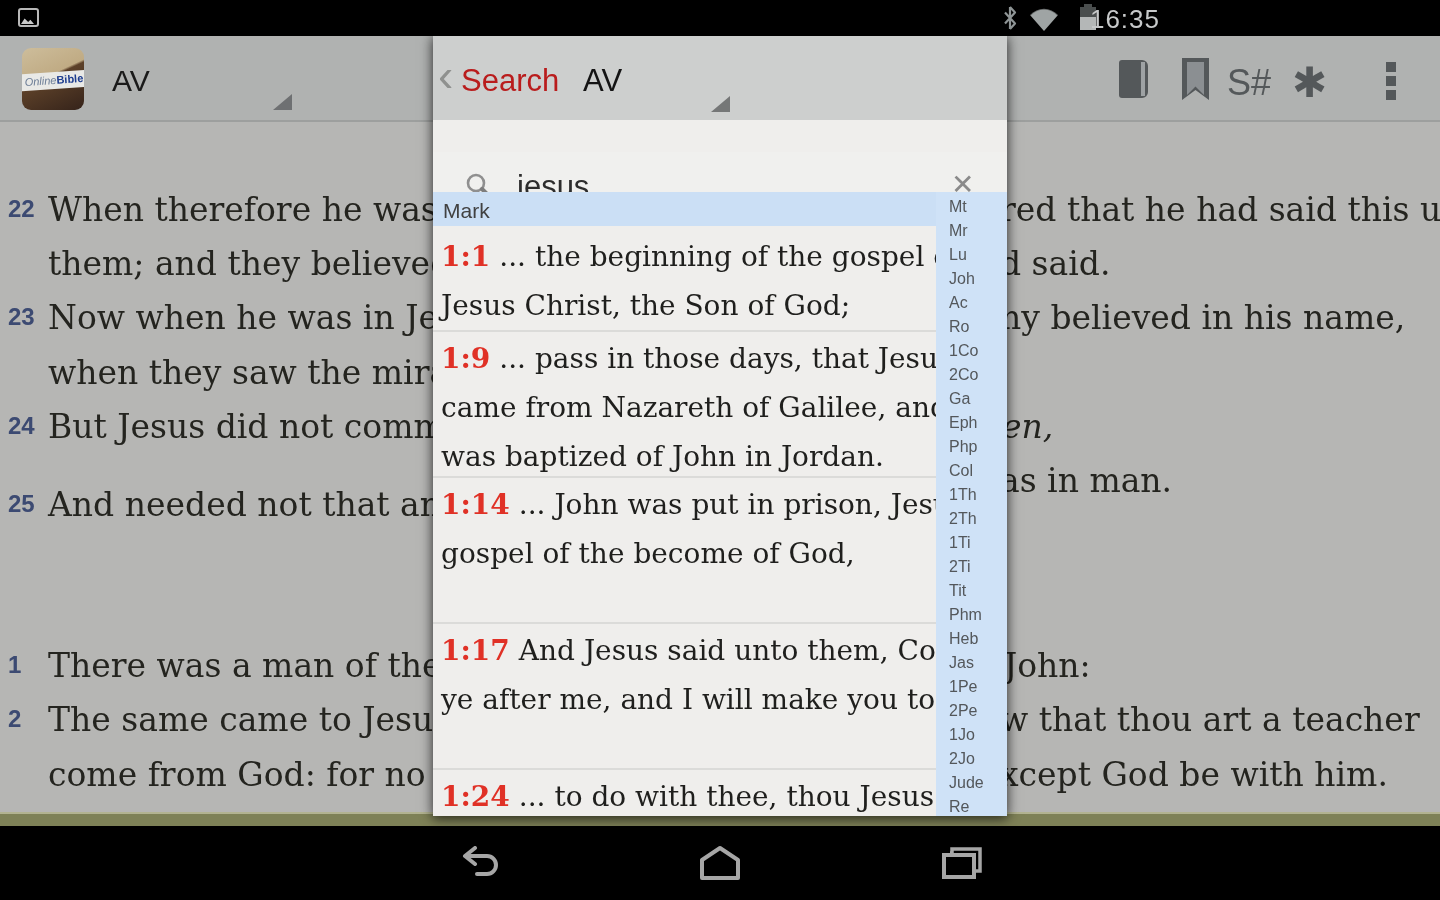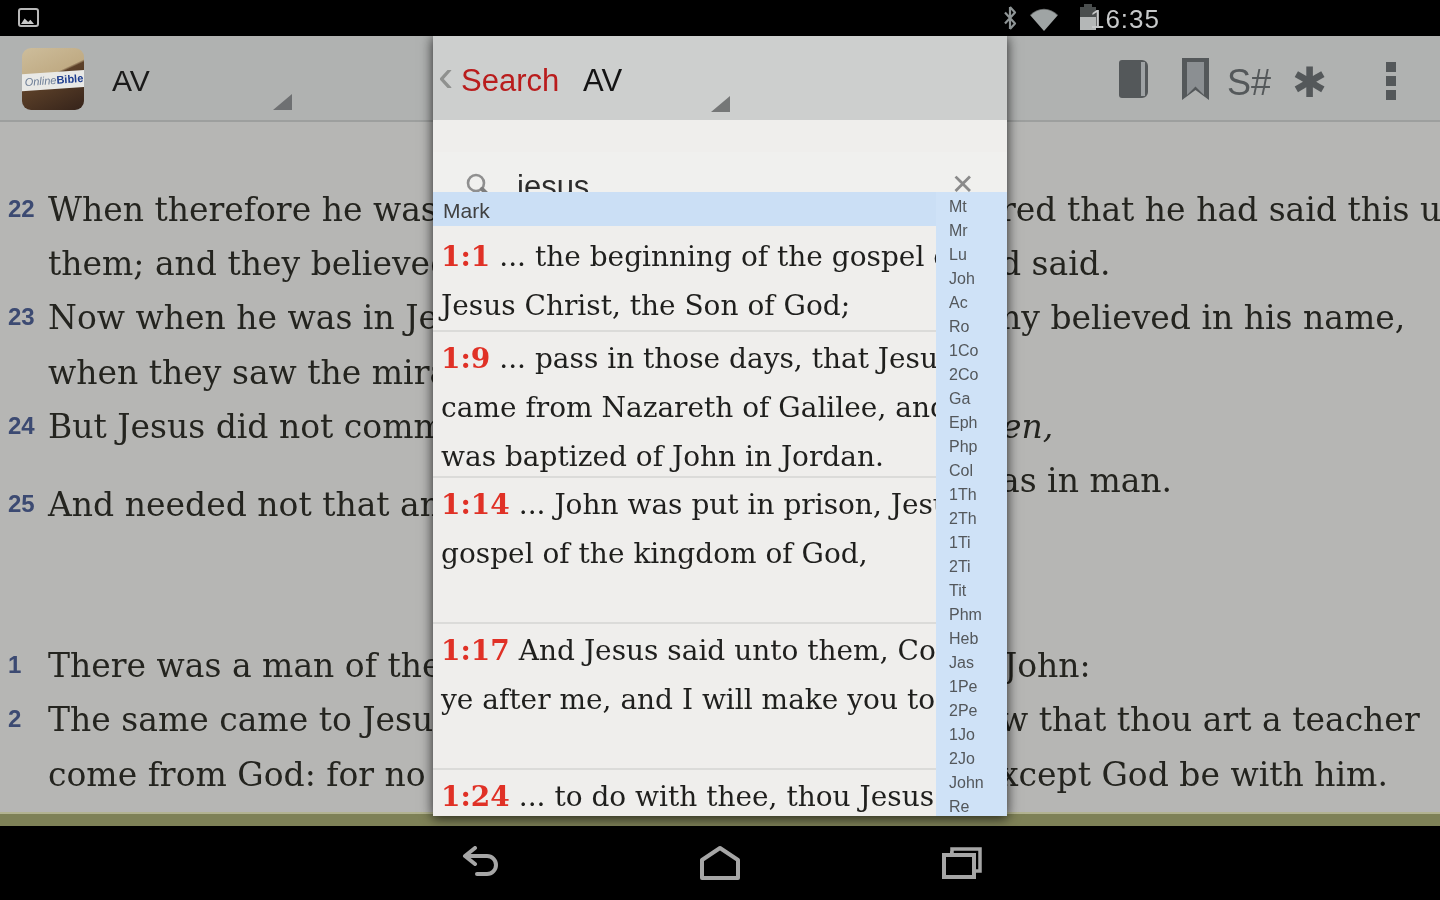--- a/index.html
+++ b/index.html
@@ -216,21 +216,21 @@
         <div class="rline"><span class="ref">1:1</span><span>... the beginning of the gospel of</span></div>
         <div class="rline">Jesus Christ, the Son of God;</div>
       </div>
       <div class="result r3">
         <div class="rline"><span class="ref">1:9</span><span>... pass in those days, that Jesus</span></div>
         <div class="rline">came from Nazareth of Galilee, and</div>
         <div class="rline">was baptized of John in Jordan.</div>
       </div>
       <div class="result r3">
         <div class="rline"><span class="ref">1:14</span><span>... John was put in prison, Jesus</span></div>
-        <div class="rline">gospel of the kingdom of God,</div>
+        <div class="rline">gospel of the become of God,</div>
       </div>
       <div class="result r3">
         <div class="rline"><span class="ref">1:17</span><span>And Jesus said unto them, Come</span></div>
         <div class="rline">ye after me, and I will make you to</div>
       </div>
       <div class="result r5">
         <div class="rline"><span class="ref">1:24</span><span>... to do with thee, thou Jesus of</span></div>
       </div>
     </div>
 
@@ -252,21 +252,21 @@
       <span class="book-item">1Ti</span>
       <span class="book-item">2Ti</span>
       <span class="book-item">Tit</span>
       <span class="book-item">Phm</span>
       <span class="book-item">Heb</span>
       <span class="book-item">Jas</span>
       <span class="book-item">1Pe</span>
       <span class="book-item">2Pe</span>
       <span class="book-item">1Jo</span>
       <span class="book-item">2Jo</span>
-      <span class="book-item">John</span>
+      <span class="book-item">Jude</span>
       <span class="book-item">Re</span>
     </div>
   </div>
 </div>
 
 <div class="abs" id="nav-bar">
   <div class="nav-btn" style="left:440px;">
     <svg width="46" height="34" viewBox="0 0 46 34">
         <path d="M10 10 H30 A9 9 0 0 1 30 28 H20" stroke="#a6a6a6" stroke-width="4" fill="none" stroke-linecap="round"></path>
         <path d="M18 2 L8 10 L18 18" stroke="#a6a6a6" stroke-width="4" fill="none" stroke-linecap="round" stroke-linejoin="round"></path>

